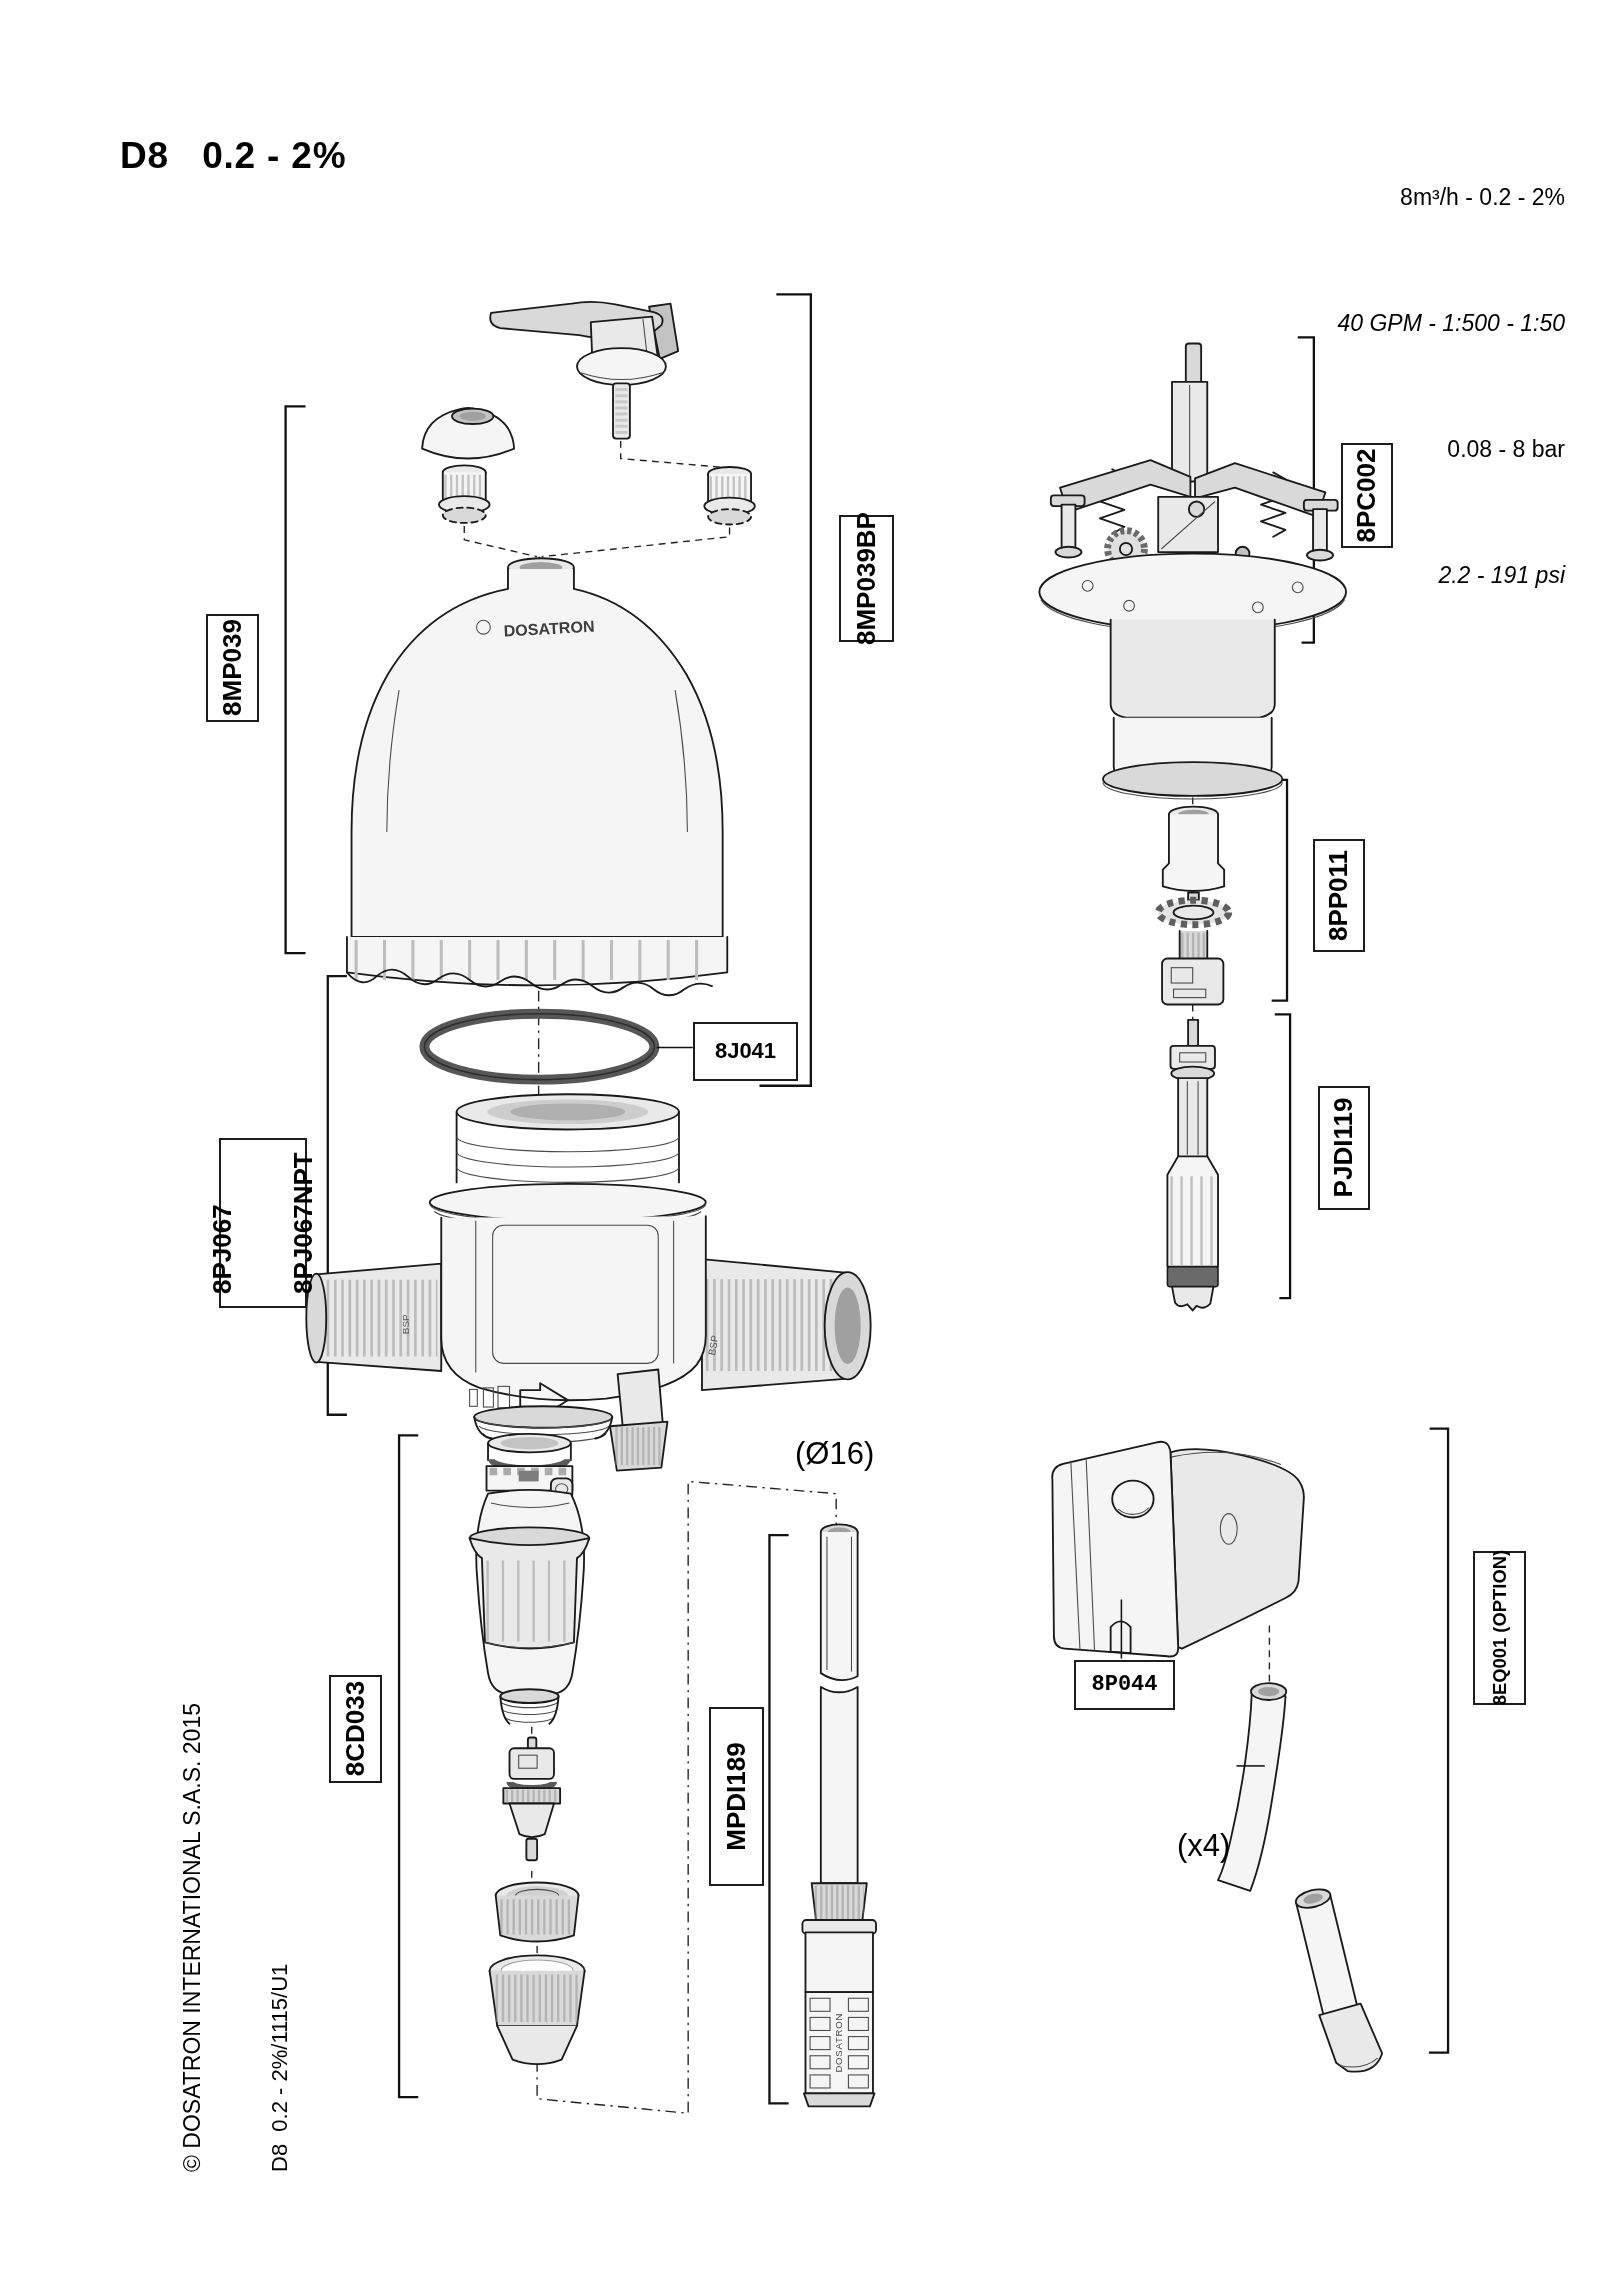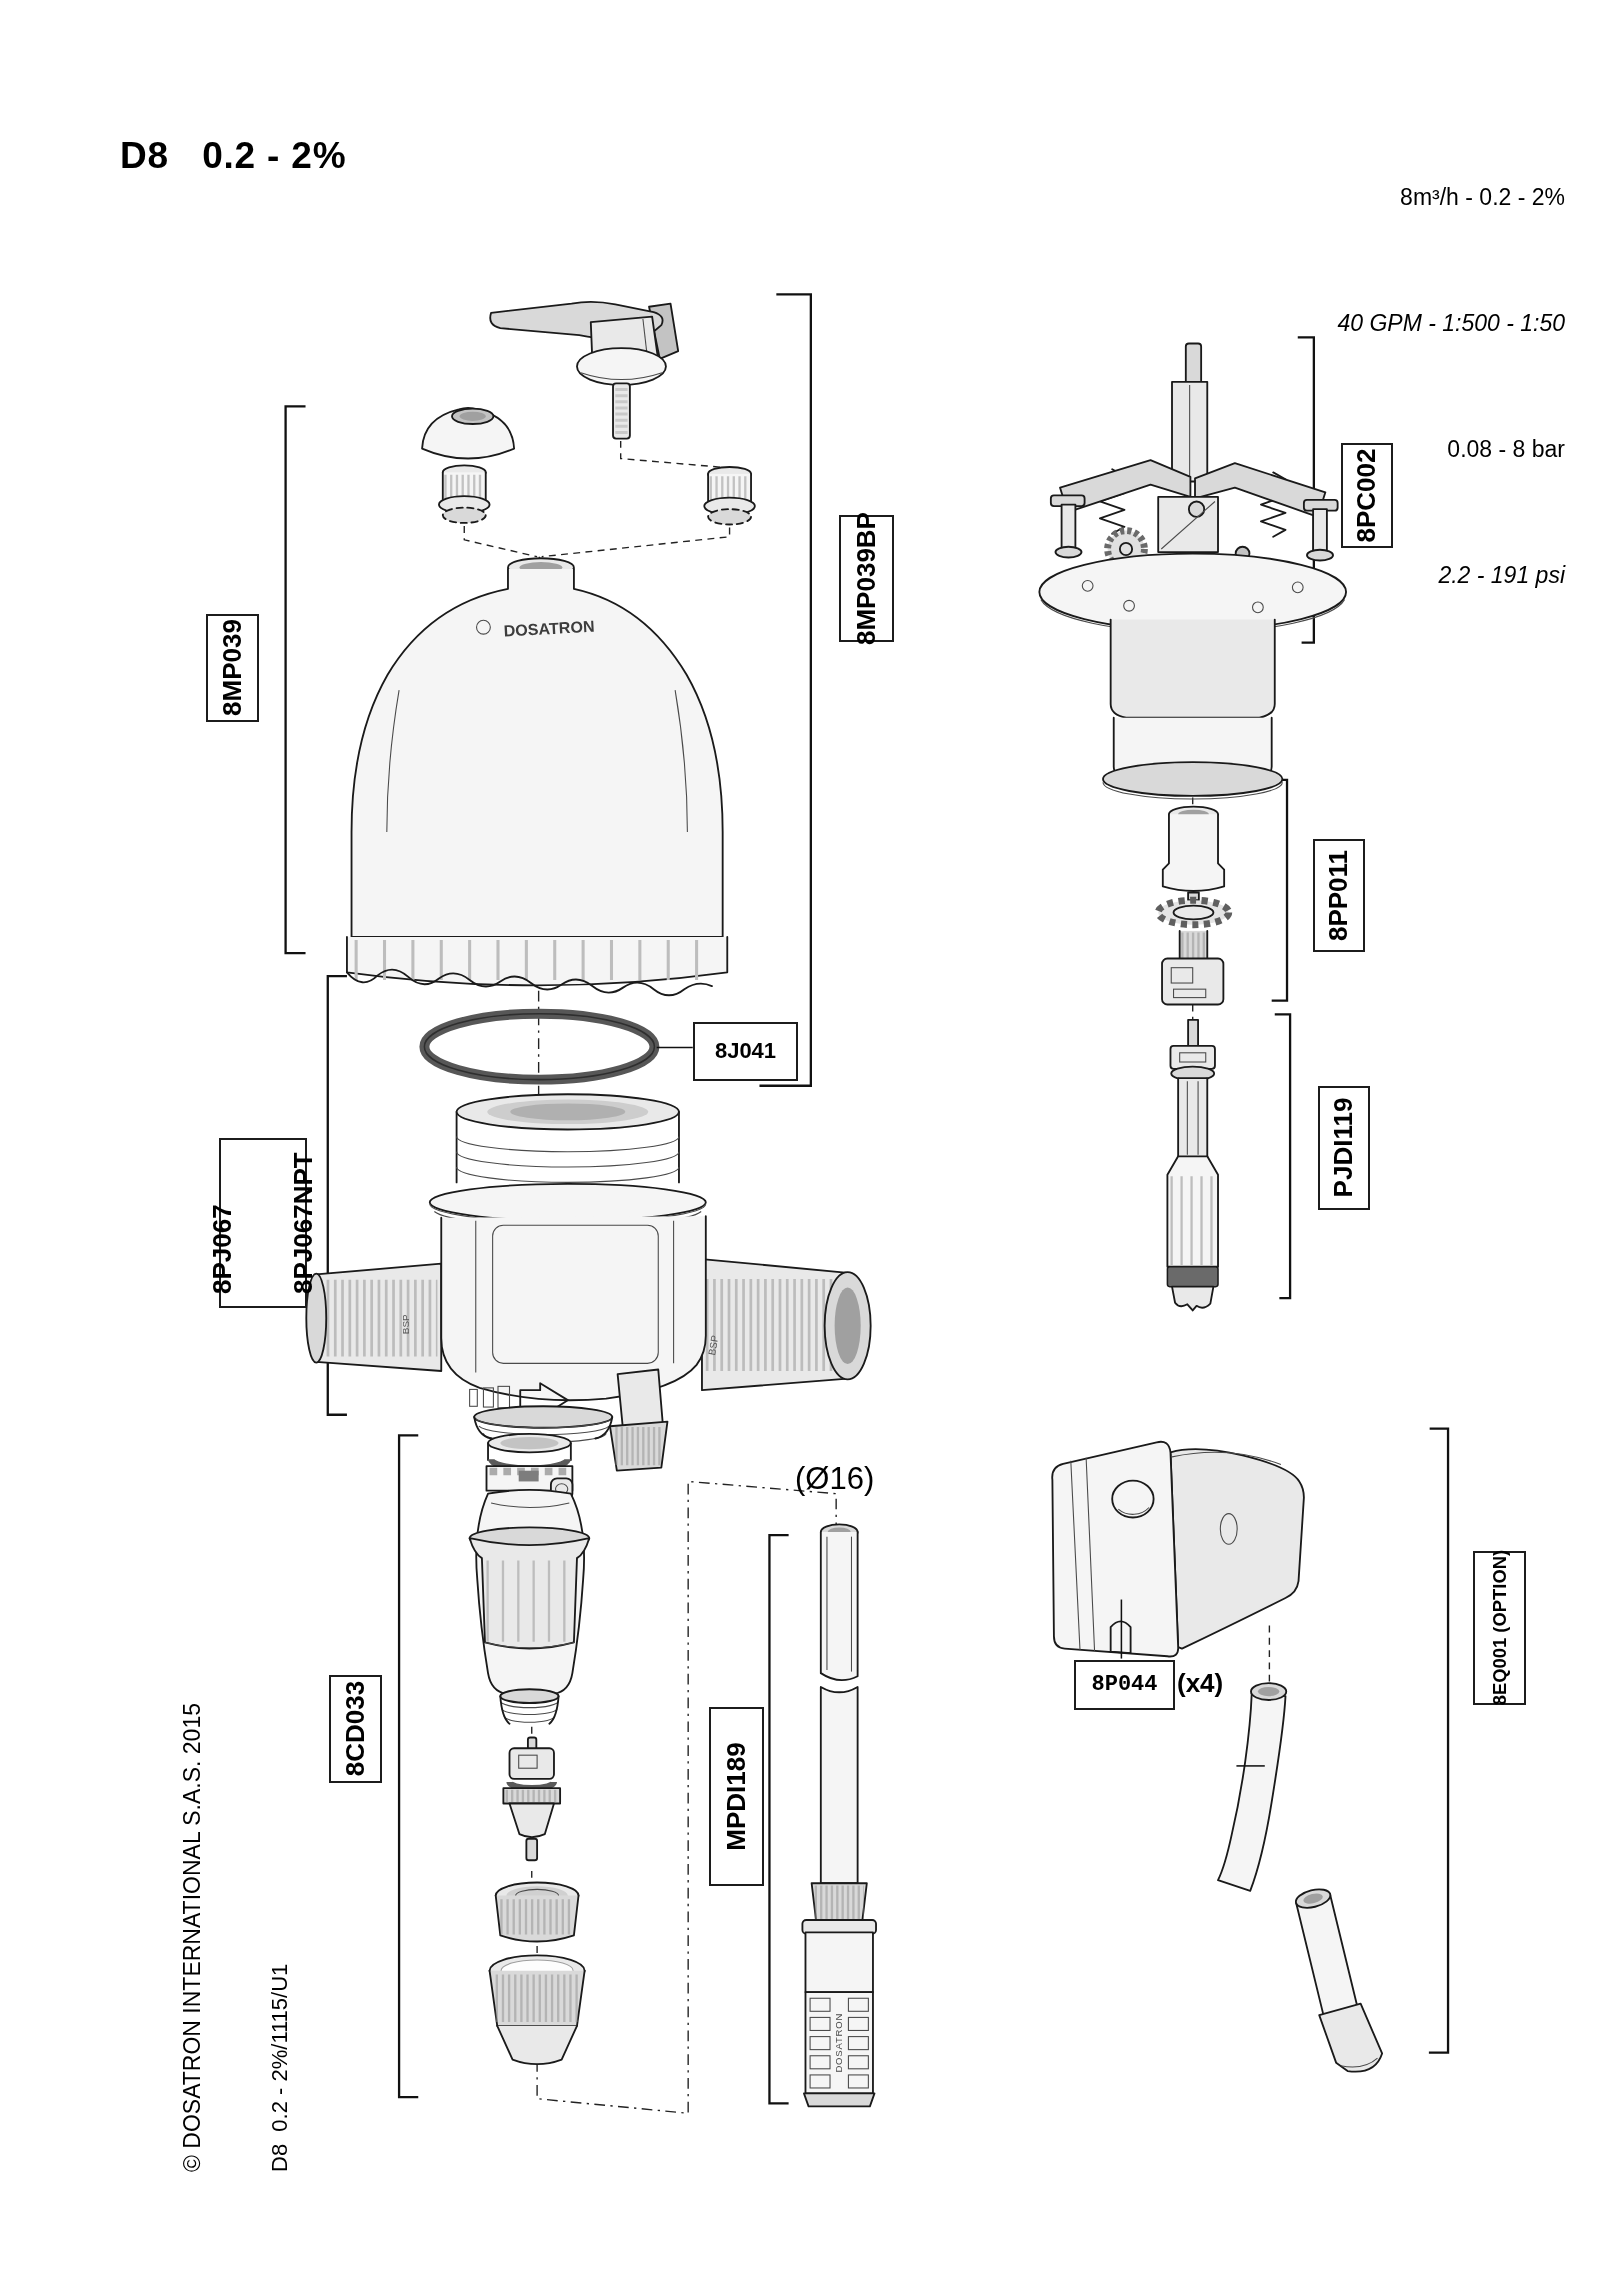--- a/index.html
+++ b/index.html
@@ -377,23 +377,23 @@
 </div>
 
 <div class="plabel hlabel" style="left:1074px;top:1660px;width:97px;height:46px;font-family:Liberation Mono, monospace;">
   <span>8P044</span>
 </div>
 
 <div class="plabel" style="left:1473px;top:1551px;width:49px;height:150px;">
   <span class="vtext" style="font-size:18.4px;">8EQ001 (OPTION)</span>
 </div>
 
-<div class="ptext" style="left:795px;top:1436px;font-size:31px;margin-top:25px;">(Ø16)</div>
-
-<div class="ptext" style="left:1177px;top:1668px;font-size:26px;font-weight:bold;">(x4)</div>
+<div class="ptext" style="left:795px;top:1436px;font-size:31px;">(Ø16)</div>
+
+<div class="ptext" style="left:1177px;top:1828px;font-size:31px;">(x4)</div>
 
 <div class="copyright" style="left:120px;top:2172px;width:506px;">
   <div>© DOSATRON INTERNATIONAL S.A.S. 2015</div>
   <div style="font-size:22px;">D8  0.2 - 2%/1115/U1</div>
 </div>
 
 </div>
 
 
 </body></html>

